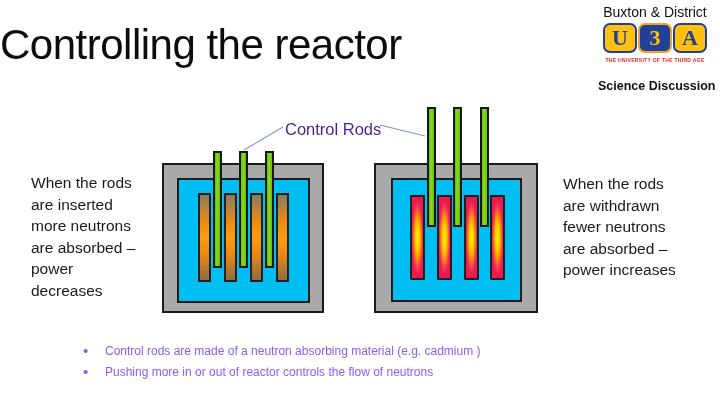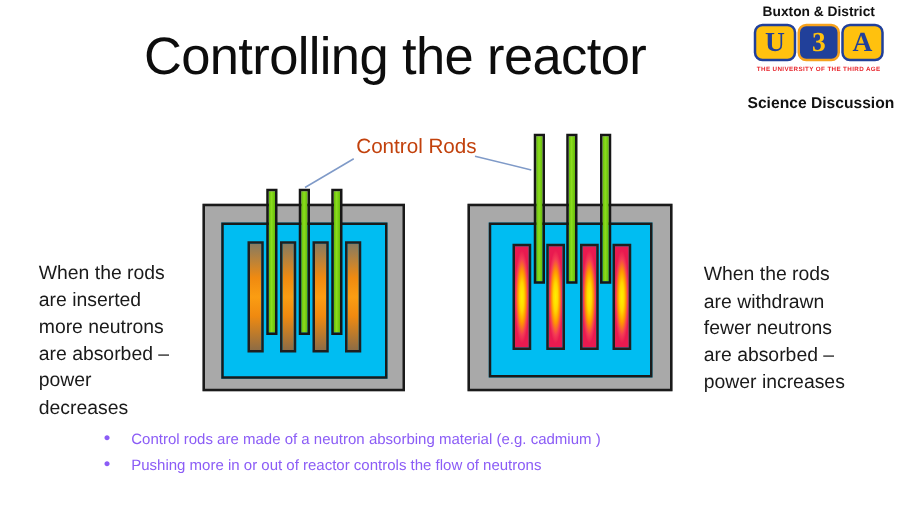--- a/index.html
+++ b/index.html
@@ -10,33 +10,33 @@
     height: 405px;
     background: #ffffff;
     overflow: hidden;
     font-family: "Liberation Sans", sans-serif;
     color: #111;
   }
   
   .title {
     position: absolute;
     left: 0; top: 21px; width: 632px;
-    text-align: center;
+    text-align: left;
     font-size: 42px;
     font-weight: 400;
     letter-spacing: -0.5px;
     color: #0d0d0d;
   }
   
   .logo {
     position: absolute;
     left: 598px; top: 4px; width: 114px;
     text-align: center;
   }
-  .logo-org { font-size: 11px; font-weight: 700; white-space: nowrap; }
+  .logo-org { font-size: 14px; font-weight: 400; white-space: nowrap; }
   .logo-tiles { display: flex; justify-content: center; gap: 1px; margin-top: 3px; }
   .tile {
     width: 34px; height: 30px;
     border-radius: 7px;
     font-family: "Liberation Serif", serif;
     font-weight: 700;
     font-size: 22px;
     line-height: 26px;
     text-align: center;
   }
@@ -47,23 +47,23 @@
     font-size: 5px;
     font-weight: 700;
     letter-spacing: 0.3px;
     color: var(--logo-red);
     white-space: nowrap;
   }
   .logo-group { margin-top: 16px; font-size: 12.5px; font-weight: 700; white-space: nowrap; }
   
   .cr-label {
     position: absolute;
-    left: 285px; top: 108px;
+    left: 285px; top: 120px;
     font-size: 16.5px;
-    color: #c2410c;
+    color: #4c1d95;
     white-space: nowrap;
   }
   .leaders { position: absolute; left: 0; top: 0; width: 720px; height: 405px; pointer-events: none; }
   
   .vessel {
     position: absolute;
     background: var(--vessel);
     border: 2px solid #1a1a1a;
   }
   .coolant {
@@ -90,21 +90,20 @@
     border: 2px solid #161616;
     z-index: 3;
   }
   
   .caption {
     position: absolute;
     font-size: 15.5px;
     line-height: 21.5px;
     color: #1a1a1a;
     white-space: pre-line;
-    margin-top: 36px;
   }
   .caption-left { left: 31px; top: 172px; width: 135px; }
   .caption-right { left: 563px; top: 173px; width: 150px; }
   
   .bullets {
     position: absolute;
     left: 80px; top: 341px; width: 580px;
     list-style: none;
   }
   .bullets li {

